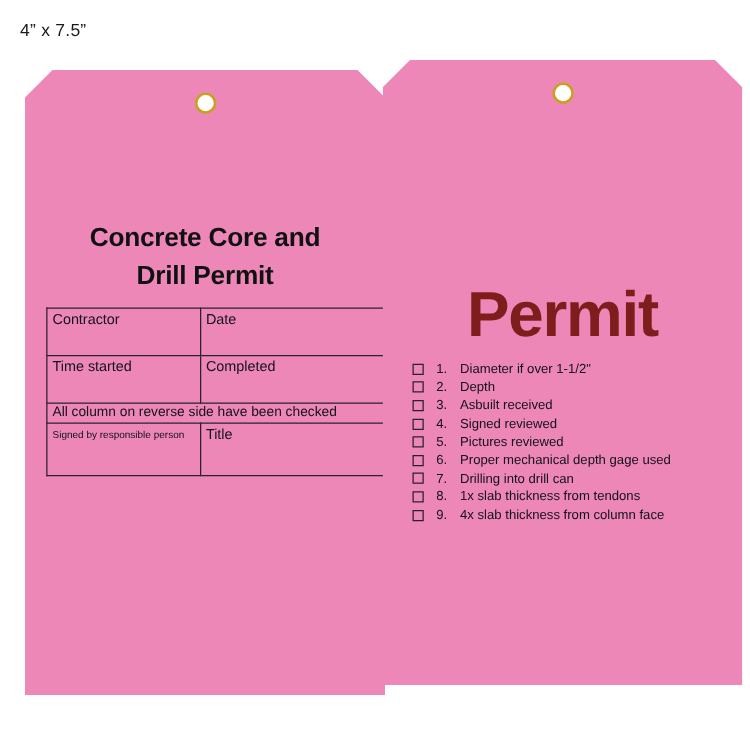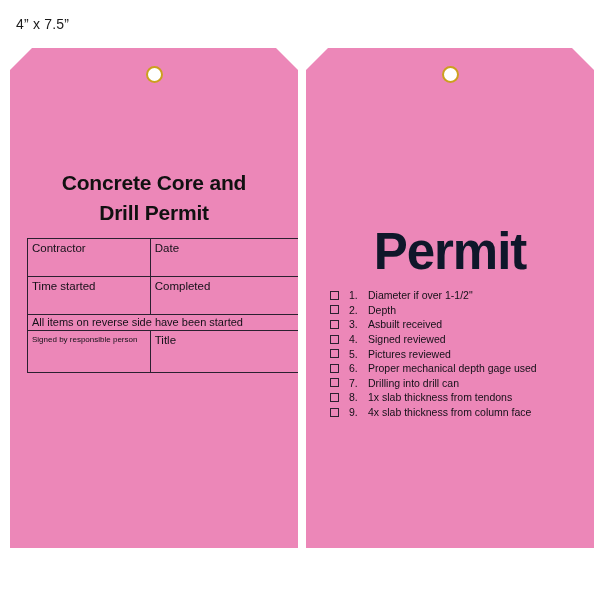--- a/index.html
+++ b/index.html
@@ -29,21 +29,21 @@
   
   .tag {
     position: absolute;
     top: 48px;
     width: 288px;
     height: 500px;
     background: #ec87b8;
     -webkit-clip-path: polygon(0 22px, 22px 0, calc(100% - 22px) 0, 100% 22px, 100% 100%, 0 100%);
     clip-path: polygon(0 22px, 22px 0, calc(100% - 22px) 0, 100% 22px, 100% 100%, 0 100%);
   }
-  .tag-front { left: 10px; }
+  .tag-front { left: 20px; margin-top: 8px; }
   .tag-back  { left: 306px; }
 
   
   .grommet {
     position: absolute;
     left: 50%;
     top: 18px;
     width: 17px;
     height: 17px;
     margin-left: -8.5px;
@@ -102,21 +102,21 @@
 
   
   .back-title {
     position: absolute;
     left: 0;
     right: 0;
     top: 178px;
     text-align: center;
     font-size: 51px;
     font-weight: bold;
-    color: #0f172a;
+    color: #7f1d1d;
     letter-spacing: -1px;
     line-height: 1;
   }
 
   
   .checklist {
     position: absolute;
     left: 24px;
     top: 240px;
     right: 12px;
@@ -169,21 +169,21 @@
     <tbody>
       <tr class="r-tall">
         <td class="cell-left">Contractor</td>
         <td class="cell-right">Date</td>
       </tr>
       <tr class="r-tall">
         <td class="cell-left">Time started</td>
         <td class="cell-right">Completed</td>
       </tr>
       <tr class="r-notice">
-        <td colspan="2" class="notice-cell">All items on reverse side have been started</td>
+        <td colspan="2" class="notice-cell">All column on reverse side have been checked</td>
       </tr>
       <tr class="r-sign">
         <td class="cell-left small-cell">Signed by responsible person</td>
         <td class="cell-right">Title</td>
       </tr>
     </tbody>
   </table>
 </div>
 
 <div class="tag tag-back">

